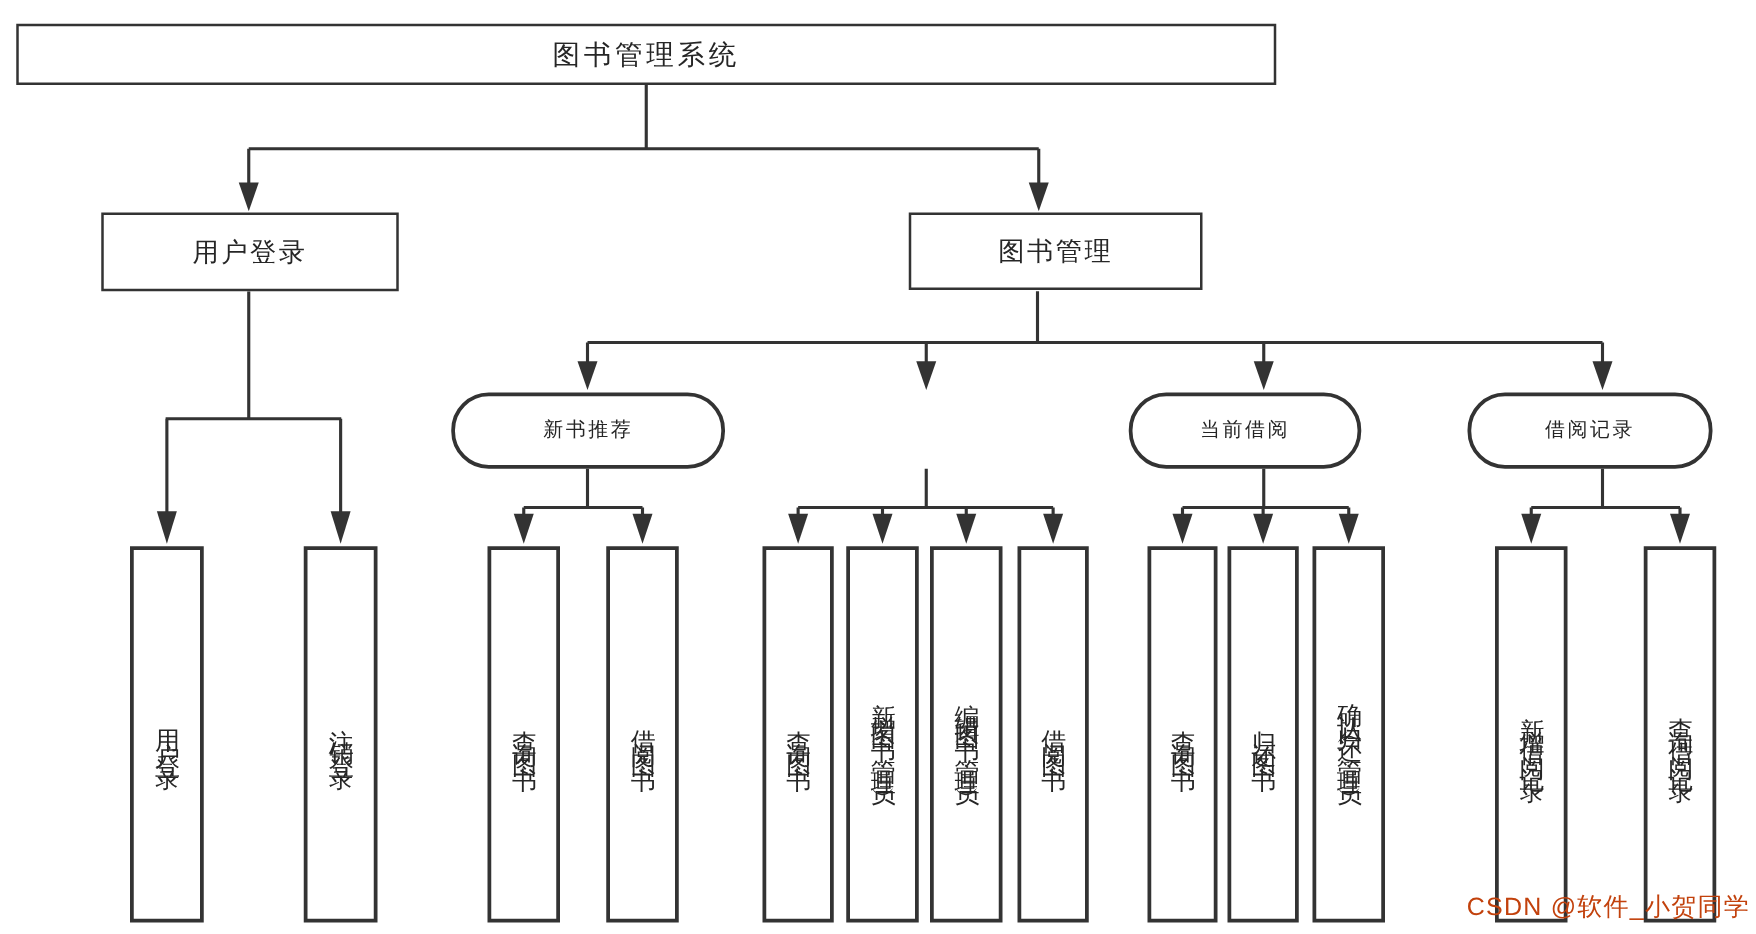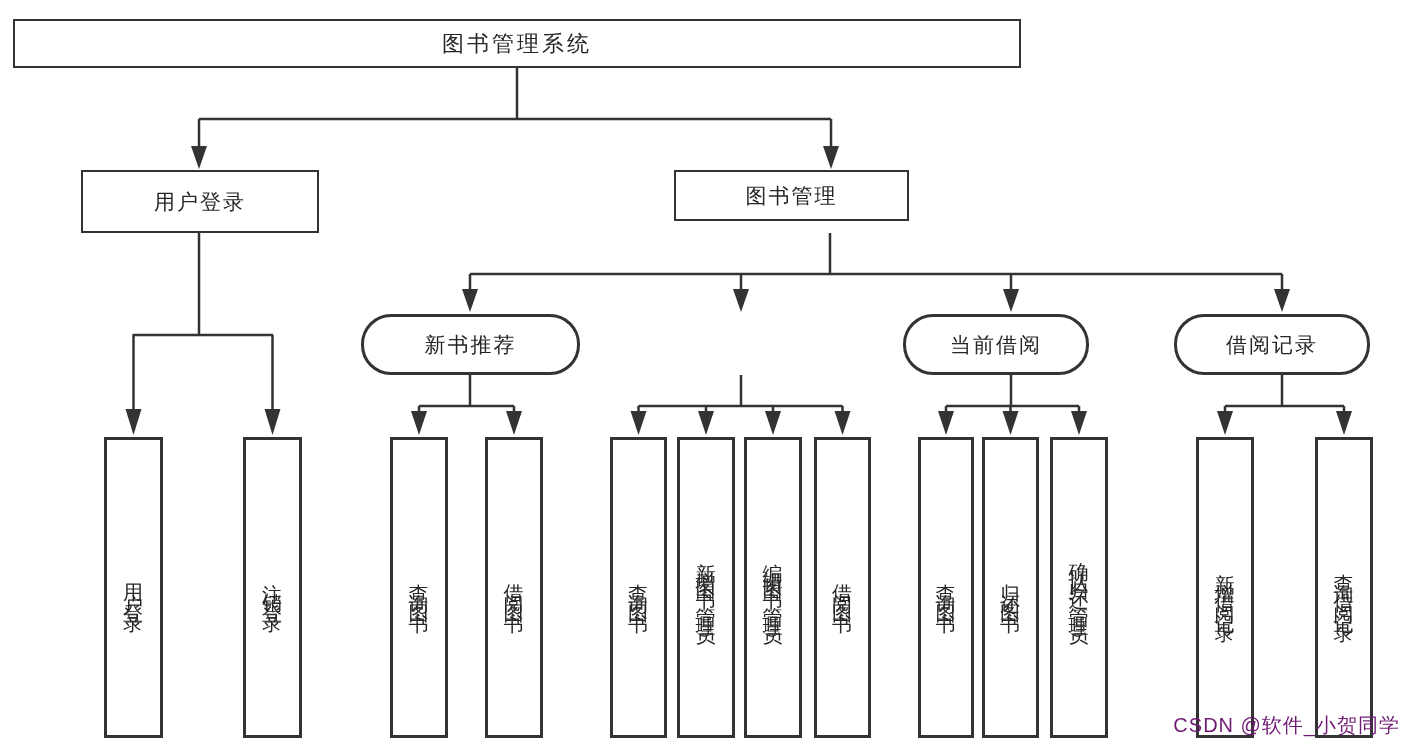--- a/index.html
+++ b/index.html
@@ -35,21 +35,21 @@
   .node.root {
     font-size: 22px;
     letter-spacing: 3px;
   }
   .node.h2 {
     font-size: 21px;
     letter-spacing: 2px;
   }
   .node.group {
     border-width: 3px;
-    font-size: 21px;
+    font-size: 16px;
     letter-spacing: 2px;
     border-radius: 30px;
   }
   .node.leaf {
     border-width: 3px;
   }
   .node.leaf span {
     writing-mode: vertical-rl;
     text-orientation: mixed;
     font-size: 20px;
@@ -57,21 +57,21 @@
     letter-spacing: 10px;
   }
   .node.leaf.long span {
     letter-spacing: 9px;
   }
   .watermark {
     position: absolute;
     top: 712px;
     right: 5px;
     font-size: 20px;
-    color: #701a75;
+    color: #c2410c;
     letter-spacing: 1px;
     z-index: 2;
     white-space: nowrap;
   }
 </style>
 </head>
 <body>
 
 <div class="stage">
 
@@ -115,21 +115,21 @@
     </g>
   </svg>
 
   <div class="node root" style="left:13px; top:19px; width:1008px; height:49px;">
     <span>图书管理系统</span>
   </div>
 
   <div class="node h2" style="left:81px; top:170px; width:238px; height:63px;">
     <span>用户登录</span>
   </div>
-  <div class="node h2" style="left:674px; top:170px; width:235px; height:51px;">
+  <div class="node h2" style="left:727px; top:170px; width:235px; height:62px;">
     <span>图书管理</span>
   </div>
 
   <div class="node group" style="left:361px; top:314px; width:219px; height:61px;">
     <span>新书推荐</span>
   </div>
   <div class="node group" style="left:903px; top:314px; width:186px; height:61px;">
     <span>当前借阅</span>
   </div>
   <div class="node group" style="left:1174px; top:314px; width:196px; height:61px;">

